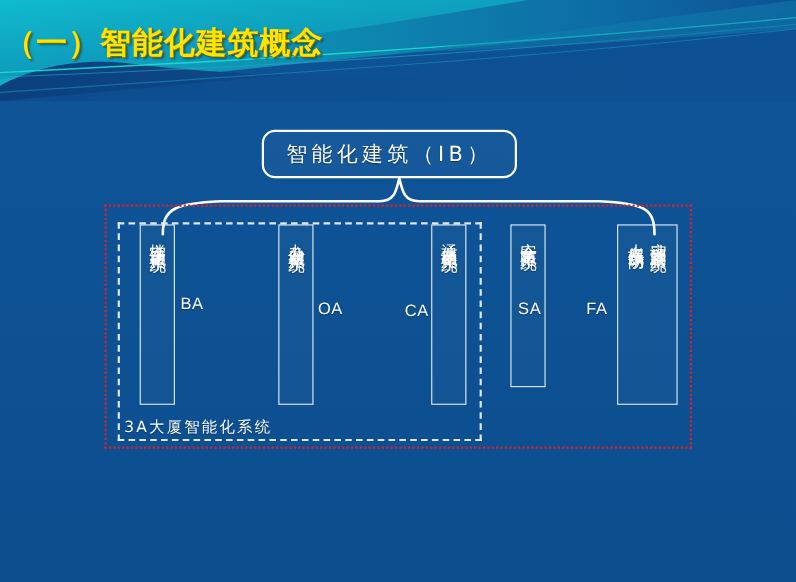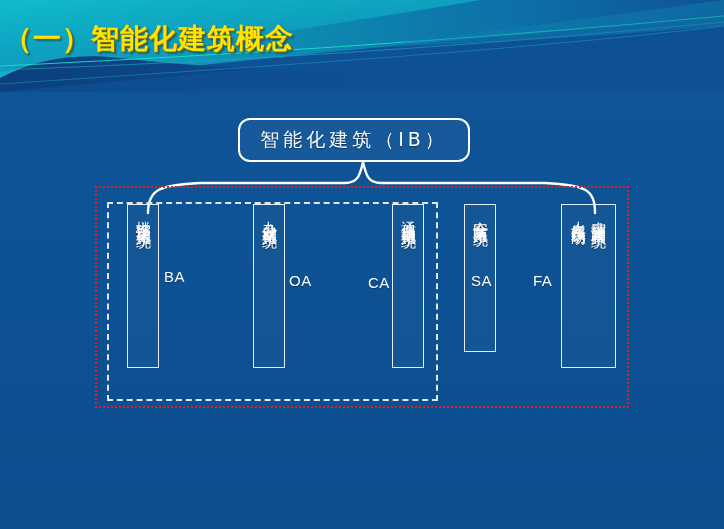--- a/index.html
+++ b/index.html
@@ -180,15 +180,16 @@
       <span class="vtext">安全防范系统</span>
     </div>
     <div class="code" id="code-sa">SA</div>
 
     <div class="sys-box two-col" id="box-fa">
       <span class="vtext">火自报及防动</span>
       <span class="vtext">灾动警消联系统</span>
     </div>
     <div class="code" id="code-fa">FA</div>
 
+    <div class="group-label" id="label-3a">3A大厦智能化系统</div>
 
   </div>
 </div>
 
 </body></html>

